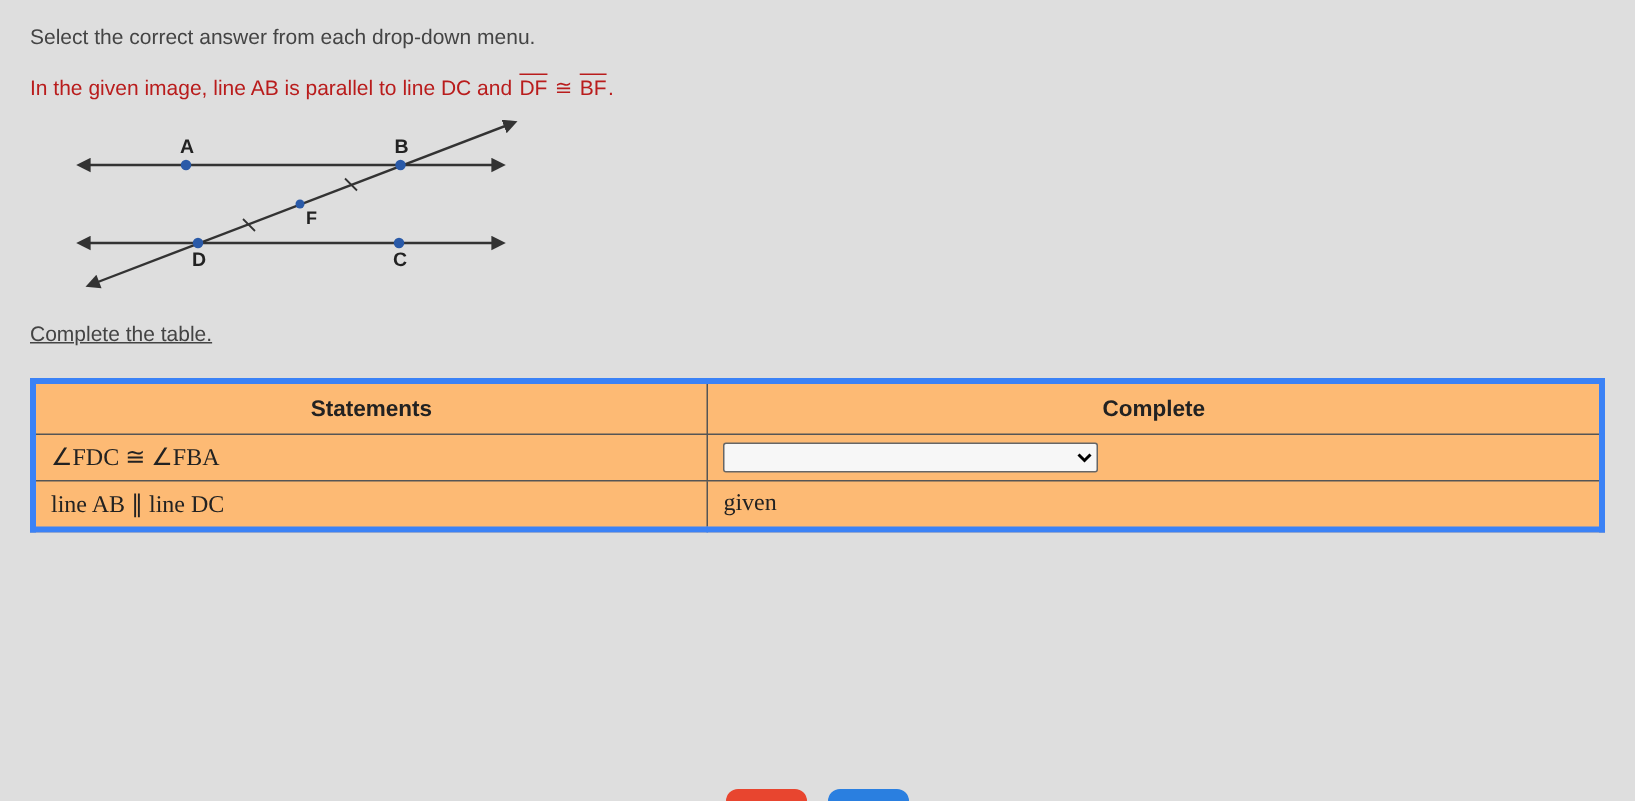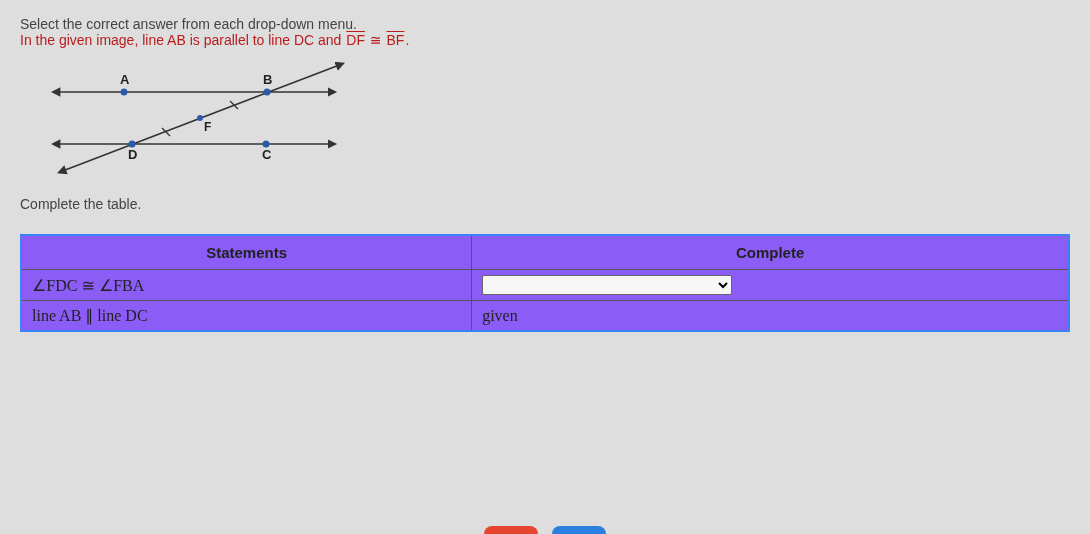--- a/index.html
+++ b/index.html
@@ -6,34 +6,34 @@
     body {
       margin: 0;
       padding: 16px 20px;
       font-family: Arial, Helvetica, sans-serif;
       background: #dedede;
       color: #333;
       width: 1090px;
       height: 534px;
       overflow: hidden;
     }
-    .instruction { font-size: 14px; color: #444; }
+    .instruction { font-size: 14px; color: #444; margin-bottom: 18px; }
     .premise { font-size: 14px; color: #b91c1c; margin-bottom: 14px; }
     .over { text-decoration: overline; display: inline-block; padding: 0 1px; }
     
     .diagram-wrap { margin: 4px 0 14px 14px; }
     svg.diagram { display: block; }
     
-    .complete { font-size: 14px; color: #444; margin: 10px 0 22px; }
+    .complete { font-size: 14px; color: #444; margin: 10px 0 22px; text-decoration: underline; }
     
     table.proof {
       border-collapse: collapse;
       width: 100%;
-      background: #8b5cf6;
-      border: 2px solid #3b82f6;
+      background: #fdba74;
+      border: 4px solid #3b82f6;
     }
     table.proof th, table.proof td {
       border: 1px solid #555;
       padding: 5px 10px;
       font-size: 16px;
       font-family: "Times New Roman", serif;
       color: #222;
       text-align: left;
       vertical-align: middle;
       height: 30px;

